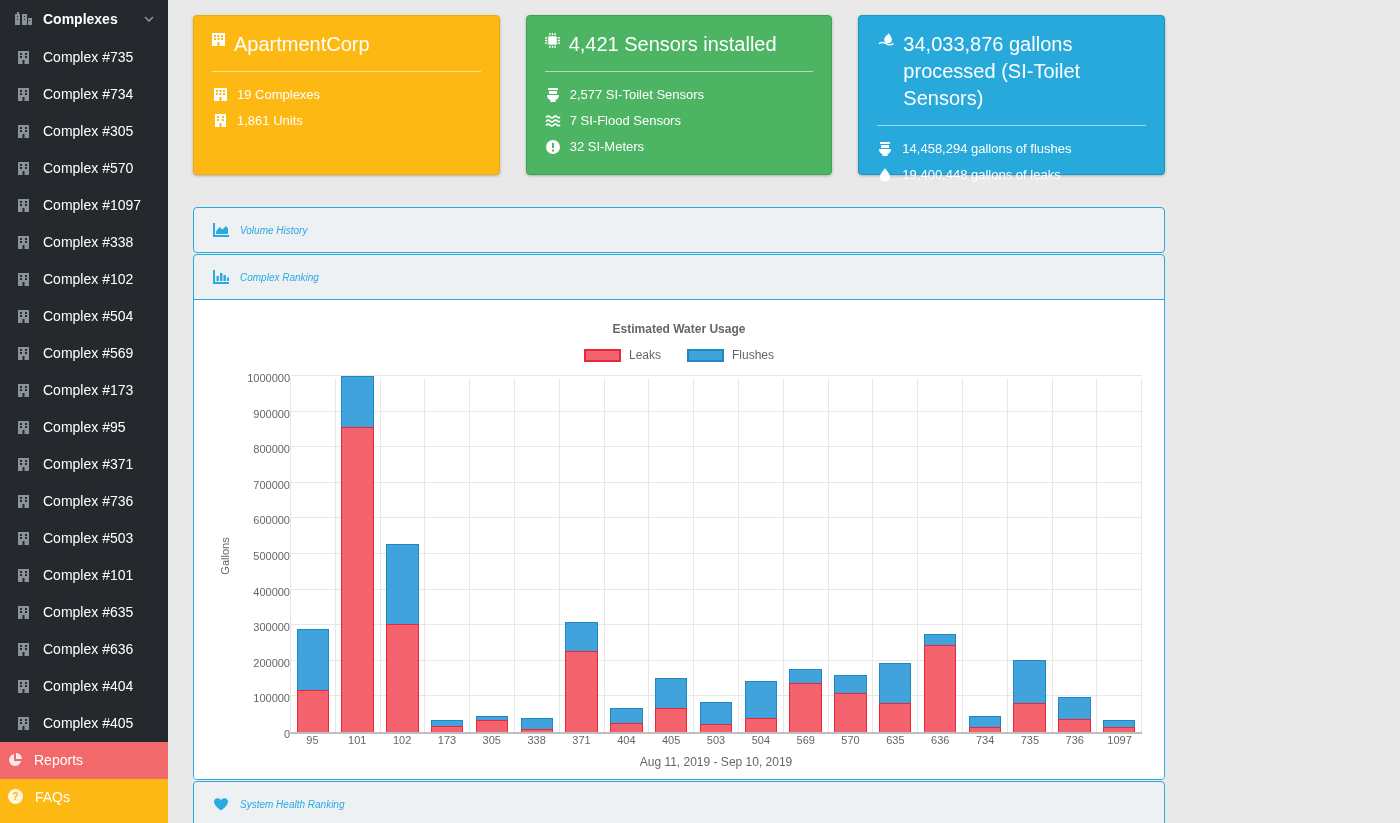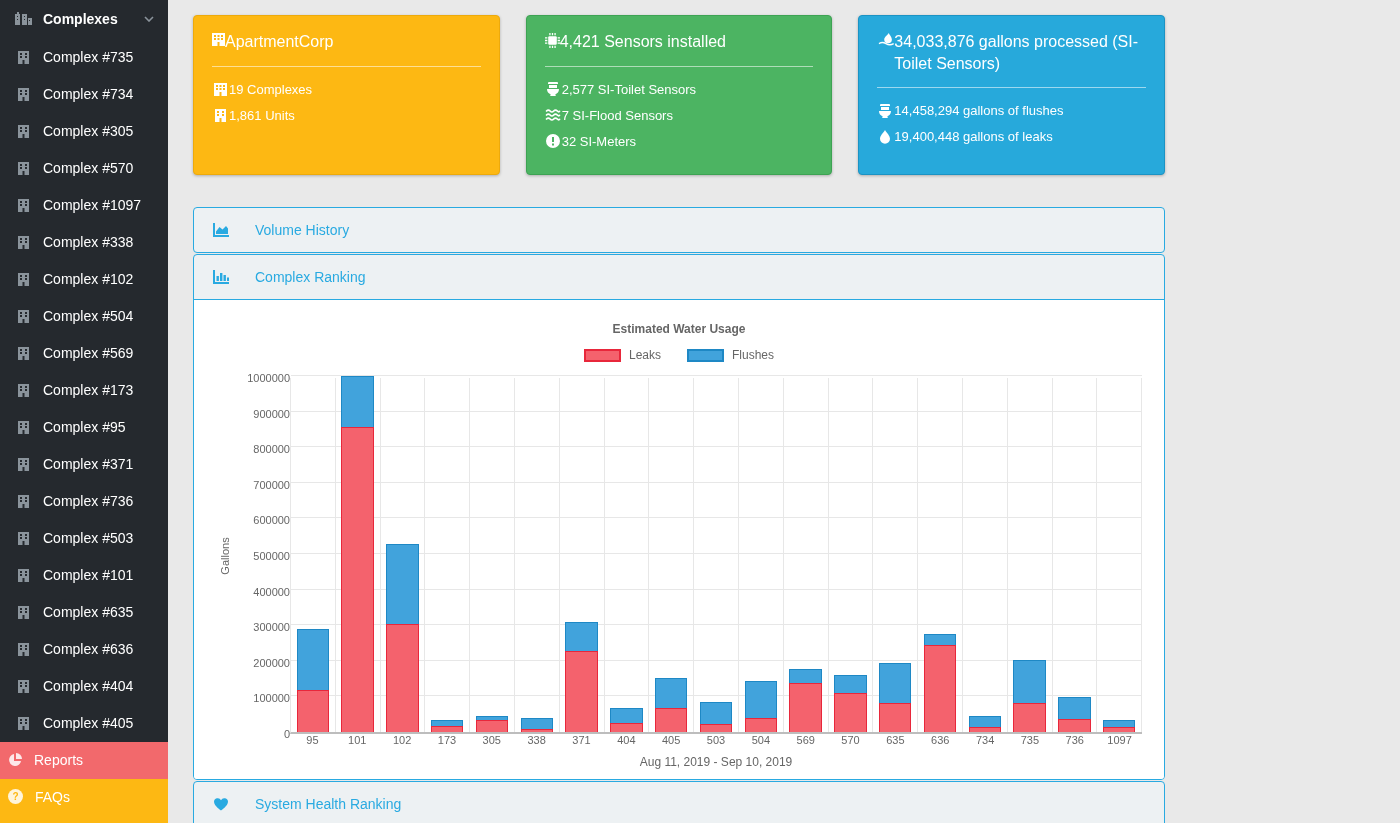--- a/index.html
+++ b/index.html
@@ -20,30 +20,30 @@
   .sb-faqs { background:var(--faqs-yellow); height:44px; align-items:flex-start; padding-top:10px; }
   .sb-bottom .icon { color:rgba(255,255,255,.85); margin-right:12px; display:flex; }
 
   
   main { flex:1; padding:15px 23px 0 25px; overflow:hidden; }
   .cards { display:flex; gap:26px; margin-bottom:32px; }
   .card { flex:1; height:160px; border-radius:4px; padding:15px 18px; color:#fff; box-shadow:0 1px 3px rgba(0,0,0,.25); }
   .card-yellow { background:var(--card-yellow); border:1px solid #edaa0b; }
   .card-green  { background:var(--card-green);  border:1px solid #3da353; }
   .card-blue   { background:var(--card-blue);   border:1px solid #1b93c4; }
-  .card-title { font-size:16px; line-height:1.35; display:flex; align-items:flex-start; }
+  .card-title { font-size:20px; line-height:1.35; display:flex; align-items:flex-start; gap:9px; }
   .card-title .icon { display:flex; margin-top:2px; }
   .card hr { border:none; border-top:1px solid rgba(255,255,255,.55); margin:13px 0 15px; }
   .stats { list-style:none; }
-  .stat { display:flex; align-items:center; gap:1px; font-size:13px; margin-bottom:11px; }
+  .stat { display:flex; align-items:center; gap:9px; font-size:13px; margin-bottom:11px; }
   .stat .icon { display:flex; width:16px; justify-content:center; }
 
   
   .panel { border:1px solid var(--accent); border-radius:4px; background:#edf1f3; margin-bottom:1px; }
-  .panel-header { height:44px; display:flex; align-items:center; gap:26px; padding:0 19px; color:var(--accent); font-size:14px; cursor:pointer; }
+  .panel-header { height:44px; display:flex; align-items:center; gap:11px; padding:0 19px; color:var(--accent); font-size:10px; cursor:pointer;font-style:italic; }
   .panel-header .icon { display:flex; }
   .panel-body { background:#fff; border-top:1px solid var(--accent); border-radius:0 0 3px 3px; padding:12px 22px 10px; }
 
   
   .chart-title { text-align:center; font-size:12px; font-weight:bold; color:#666; margin:10px 0 12px; }
   .chart-legend { display:flex; justify-content:center; align-items:center; gap:26px; margin-bottom:16px; }
   .lg-item { display:flex; align-items:center; cursor:pointer; }
   .lg-box { display:inline-block; width:37px; height:13px; border:2px solid; margin-right:8px; }
   .lg-text { font-size:12px; color:#666; }
   .chart-body { display:flex; }

